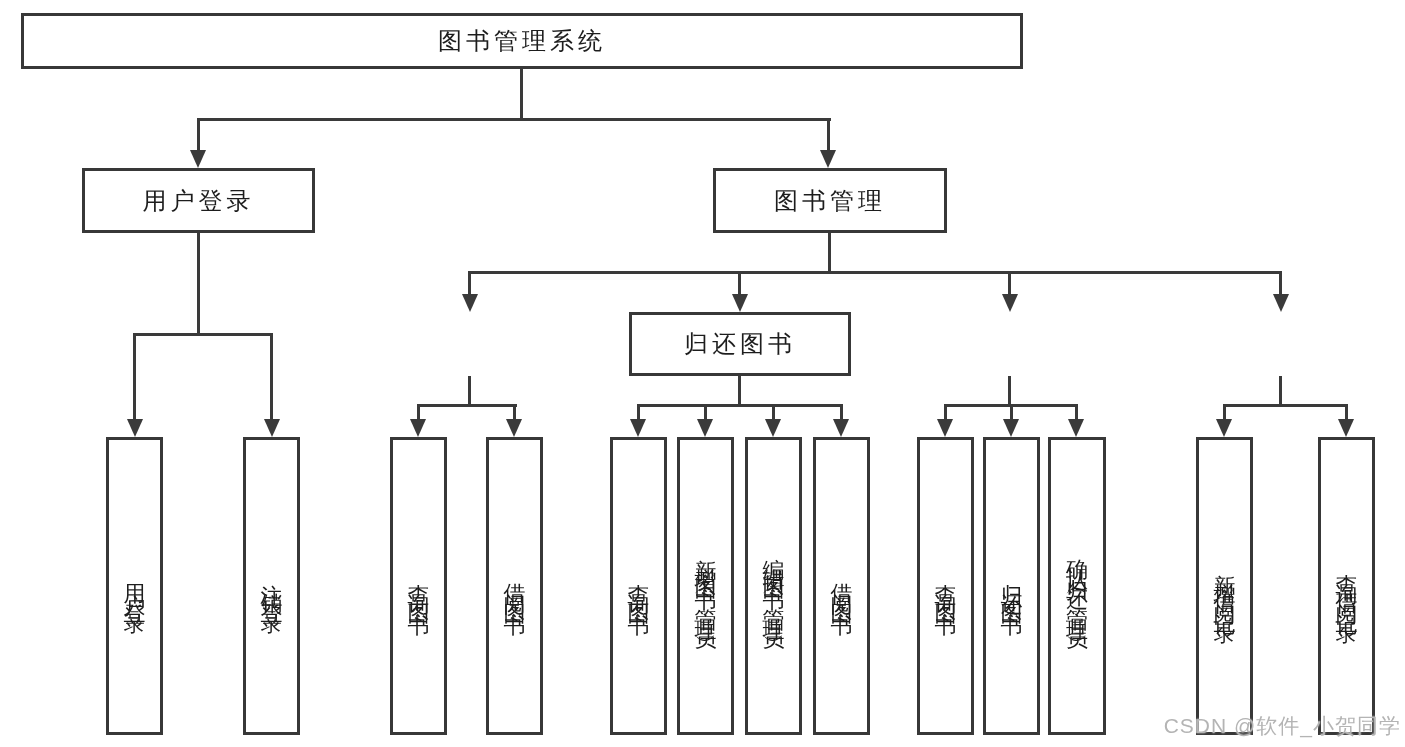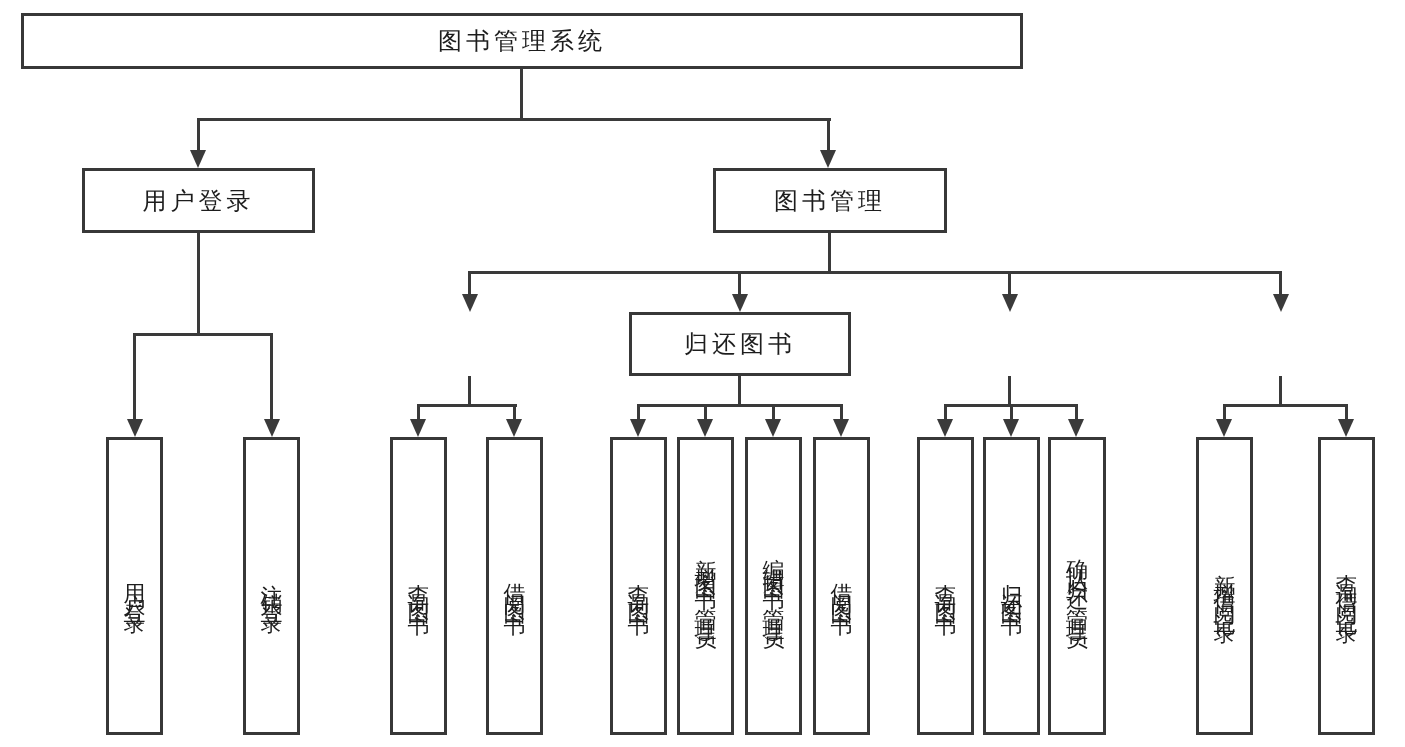--- a/index.html
+++ b/index.html
@@ -163,14 +163,15 @@
     <span class="vtext">确认归还（管理员）</span>
   </div>
 
   <div class="vbox" style="left:1196px;top:437px;width:57px;height:298px;">
     <span class="vtext">新增借阅记录</span>
   </div>
   <div class="vbox" style="left:1318px;top:437px;width:57px;height:298px;">
     <span class="vtext">查询借阅记录</span>
   </div>
 
+  <div class="watermark" style="right:4px;top:712px;">CSDN @软件_小贺同学</div>
 
 </div>
 
 </body></html>

